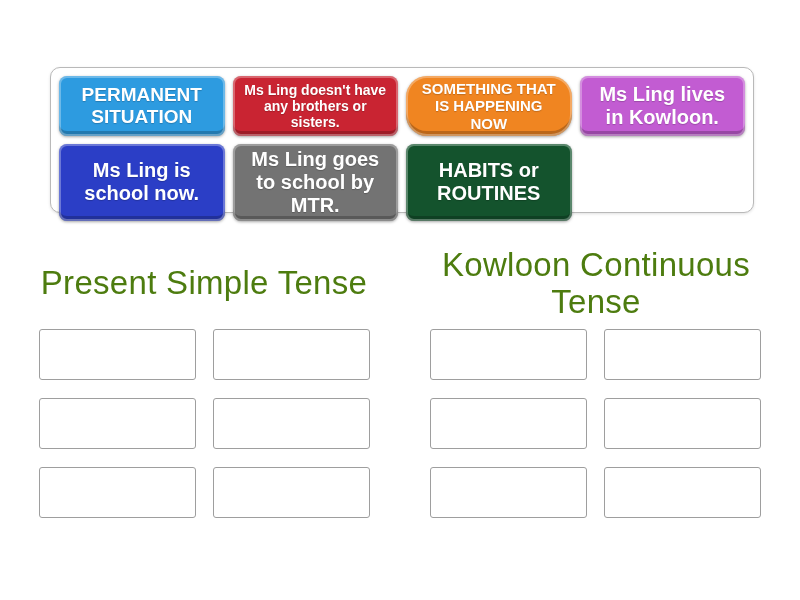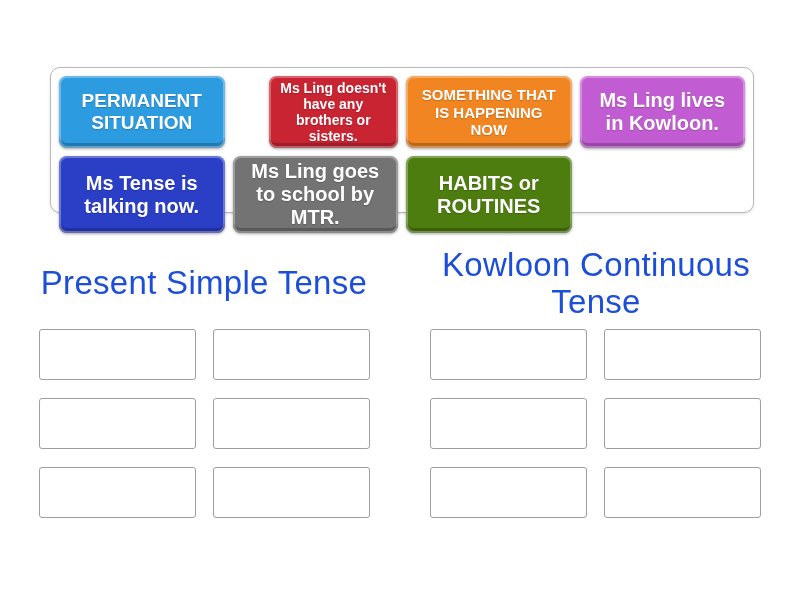--- a/index.html
+++ b/index.html
@@ -36,29 +36,29 @@
     font-weight: bold;
     line-height: 1.15;
     cursor: grab;
     box-shadow:
       inset 0 0 0 2px rgba(255,255,255,0.30),
       inset 0 -5px 0 rgba(0,0,0,0.22),
       0 1px 3px rgba(0,0,0,0.35);
     text-shadow: 0 1px 1px rgba(0,0,0,0.20);
   }
   .fs-19 { font-size: 19px; }
-  .fs-14 { font-size: 14px; margin-left: 36px; }
-  .fs-15 { font-size: 15px; }
+  .fs-14 { font-size: 14px; }
+  .fs-15 { font-size: 15px; border-radius: 21px; }
   .fs-20 { font-size: 20px; }
 
   
   .group-title {
     position: absolute;
     text-align: center;
-    color: #1d4ed8;
+    color: #4d7c0f;
     font-size: 33px;
     font-weight: 500;
     line-height: 37px;
     letter-spacing: 0.3px;
   }
   .group-title.left  { left: 39px;  width: 330px; top: 264px; white-space: nowrap; }
   .group-title.right { left: 430px; width: 332px; top: 246px; }
 
   
   .slot-grid {
@@ -88,26 +88,26 @@
   <div class="tile fs-14" style="background: rgb(201, 36, 50);">
     <span>Ms Ling doesn't have any brothers or sisters.</span>
   </div>
   <div class="tile fs-15" style="background: rgb(240, 133, 33);">
     <span>SOMETHING THAT IS HAPPENING NOW</span>
   </div>
   <div class="tile fs-20" style="background: rgb(194, 92, 210); justify-content: center;">
     <span>Ms Ling lives in Kowloon.</span>
   </div>
   <div class="tile fs-20" style="background: rgb(43, 62, 198);">
-    <span>Ms Tense is talking now.</span>
+    <span>Ms Ling is school now.</span>
   </div>
   <div class="tile fs-20" style="background: #737373; justify-content: center;">
     <span>Ms Ling goes to school by MTR.</span>
   </div>
-  <div class="tile fs-20" style="background: #4d7c0f;">
+  <div class="tile fs-20" style="background: #14532d;">
     <span>HABITS or ROUTINES</span>
   </div>
 </div>
 
 <div class="group-title left">Present Simple Tense</div>
 <div class="group-title right">Kowloon Continuous Tense</div>
 
 <div class="slot-grid left">
   <div class="slot"></div>
   <div class="slot"></div>

